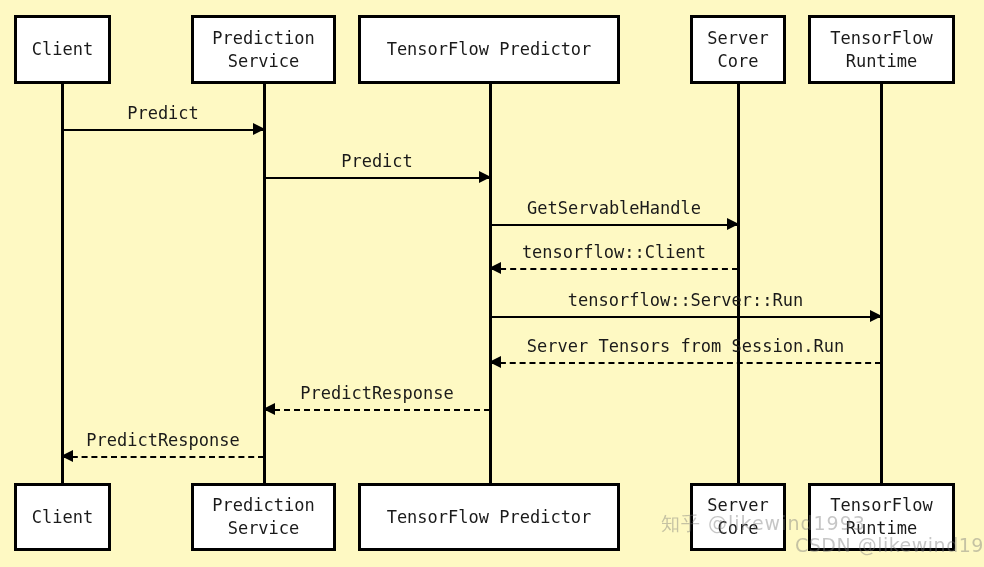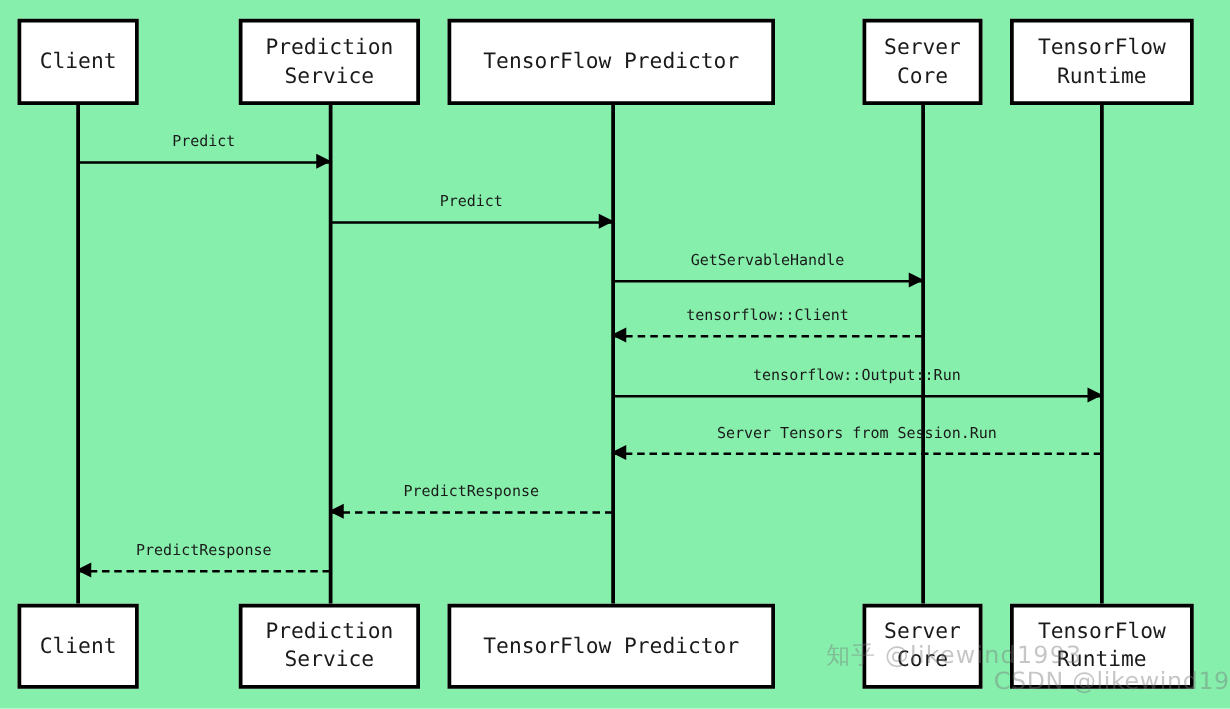--- a/index.html
+++ b/index.html
@@ -7,21 +7,21 @@
     padding: 0;
     background: #ffffff;
   }
   body {
     font-family: "DejaVu Sans Mono", "Liberation Mono", monospace;
   }
   #canvas {
     position: relative;
     width: 984px;
     height: 567px;
-    background: #86efac;
+    background: #fef9c3;
     overflow: hidden;
   }
   
   .participant-box {
     position: absolute;
     box-sizing: border-box;
     border: 3px solid #000000;
     background: #ffffff;
     display: flex;
     align-items: center;
@@ -76,21 +76,21 @@
   .arrow-head.left {
     left: -1px;
     border-right: 12px solid #000000;
   }
   .msg-label {
     position: absolute;
     bottom: 6px;
     width: 100%;
     text-align: center;
     font-family: "DejaVu Sans Mono", "Liberation Mono", monospace;
-    font-size: 12px;
+    font-size: 17px;
     line-height: 20px;
     color: #1a1a1a;
     white-space: nowrap;
   }
   
   .watermark {
     position: absolute;
     font-family: "DejaVu Sans", "Liberation Sans", sans-serif;
     color: rgba(120,120,120,0.42);
     white-space: nowrap;
@@ -167,21 +167,21 @@
       <div class="msg-label">GetServableHandle</div>
     </div>
     <div class="message" style="left: 490px; top: 268px; width: 248px;">
       <div class="msg-line dashed"></div>
       <div class="arrow-head left"></div>
       <div class="msg-label">tensorflow::Client</div>
     </div>
     <div class="message" style="left: 490px; top: 316px; width: 391px;">
       <div class="msg-line"></div>
       <div class="arrow-head right"></div>
-      <div class="msg-label">tensorflow::Output::Run</div>
+      <div class="msg-label">tensorflow::Server::Run</div>
     </div>
     <div class="message" style="left: 490px; top: 362px; width: 391px;">
       <div class="msg-line dashed"></div>
       <div class="arrow-head left"></div>
       <div class="msg-label">Server Tensors from Session.Run</div>
     </div>
     <div class="message" style="left: 264px; top: 409px; width: 226px;">
       <div class="msg-line dashed"></div>
       <div class="arrow-head left"></div>
       <div class="msg-label">PredictResponse</div>

